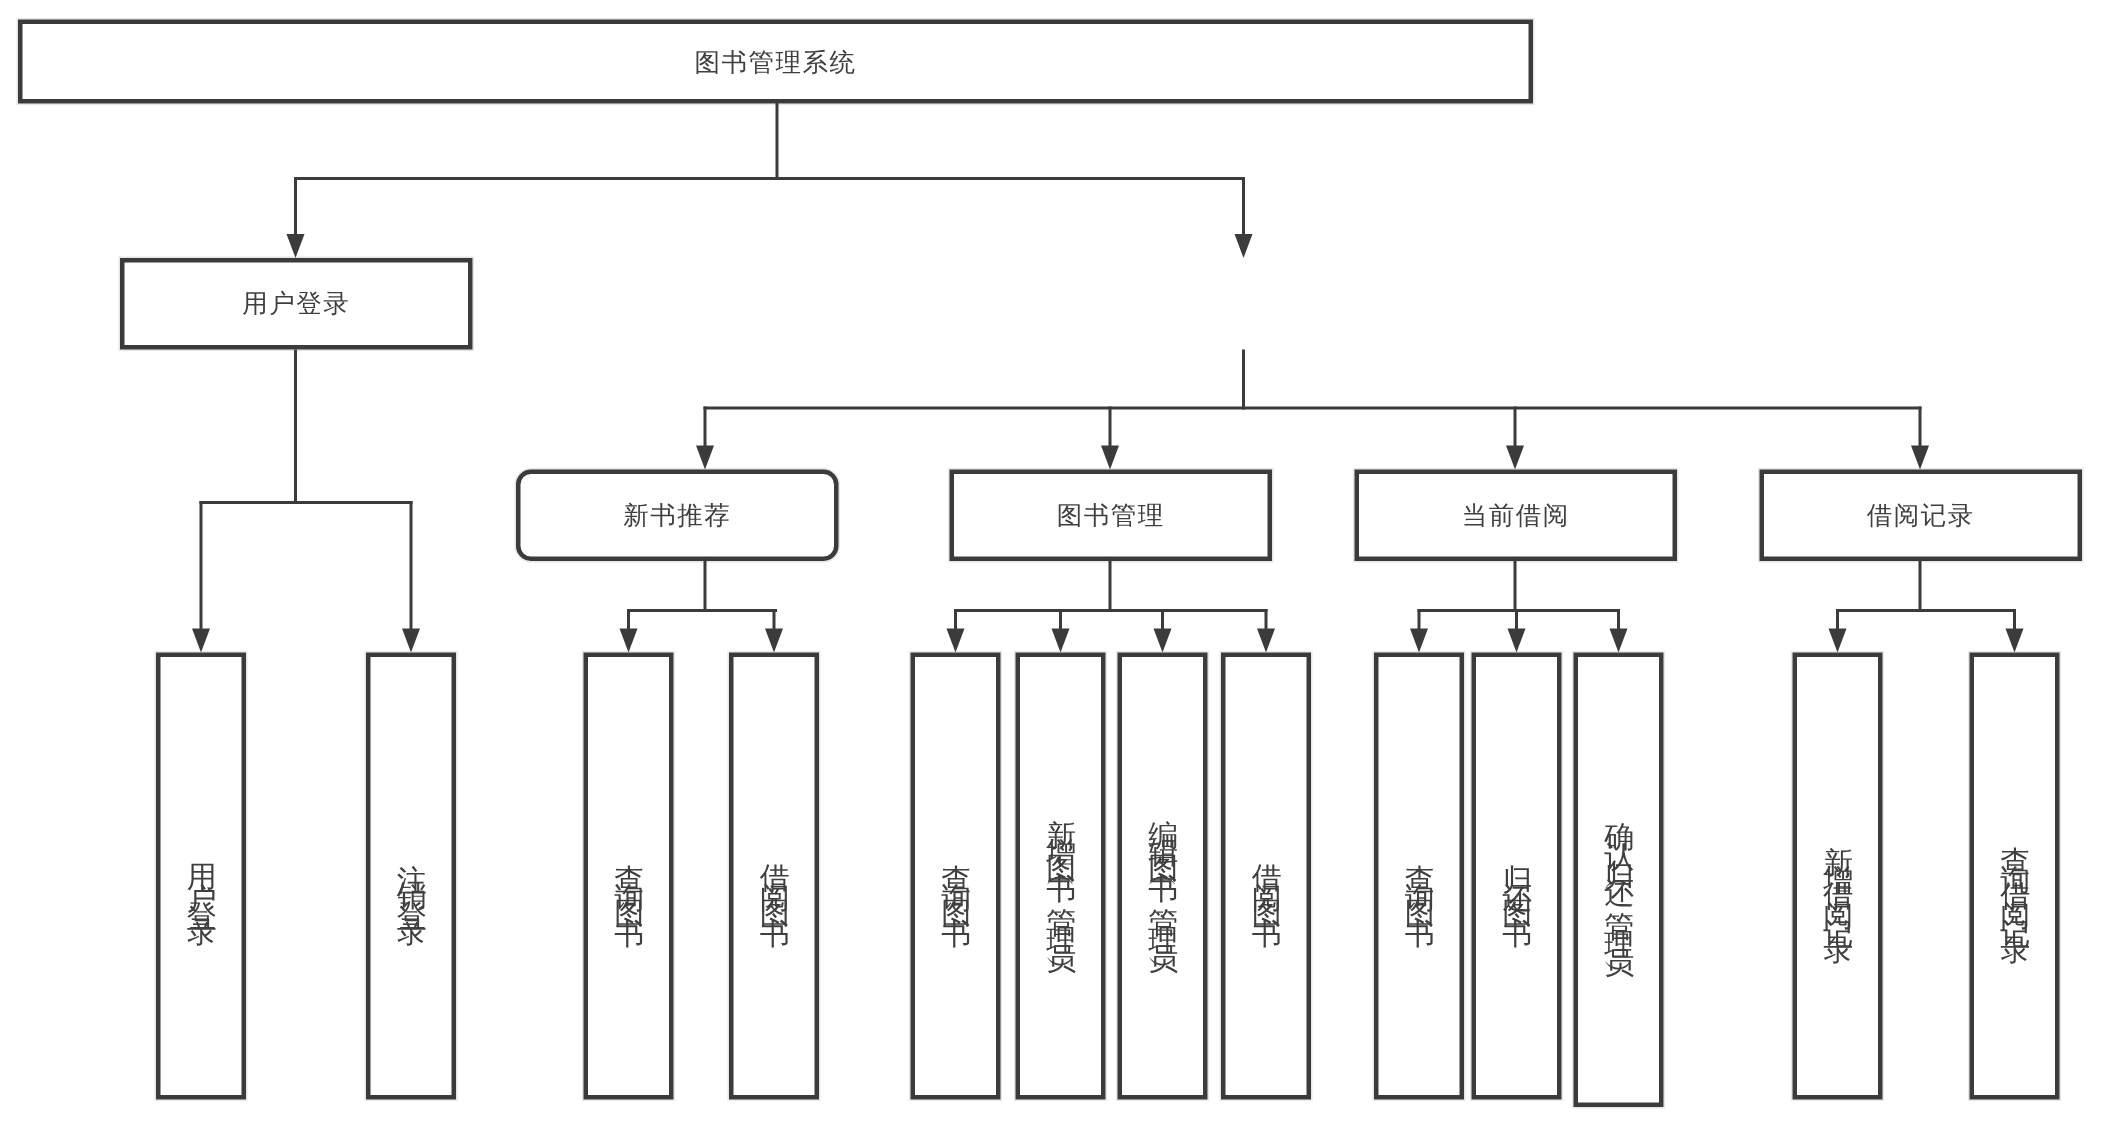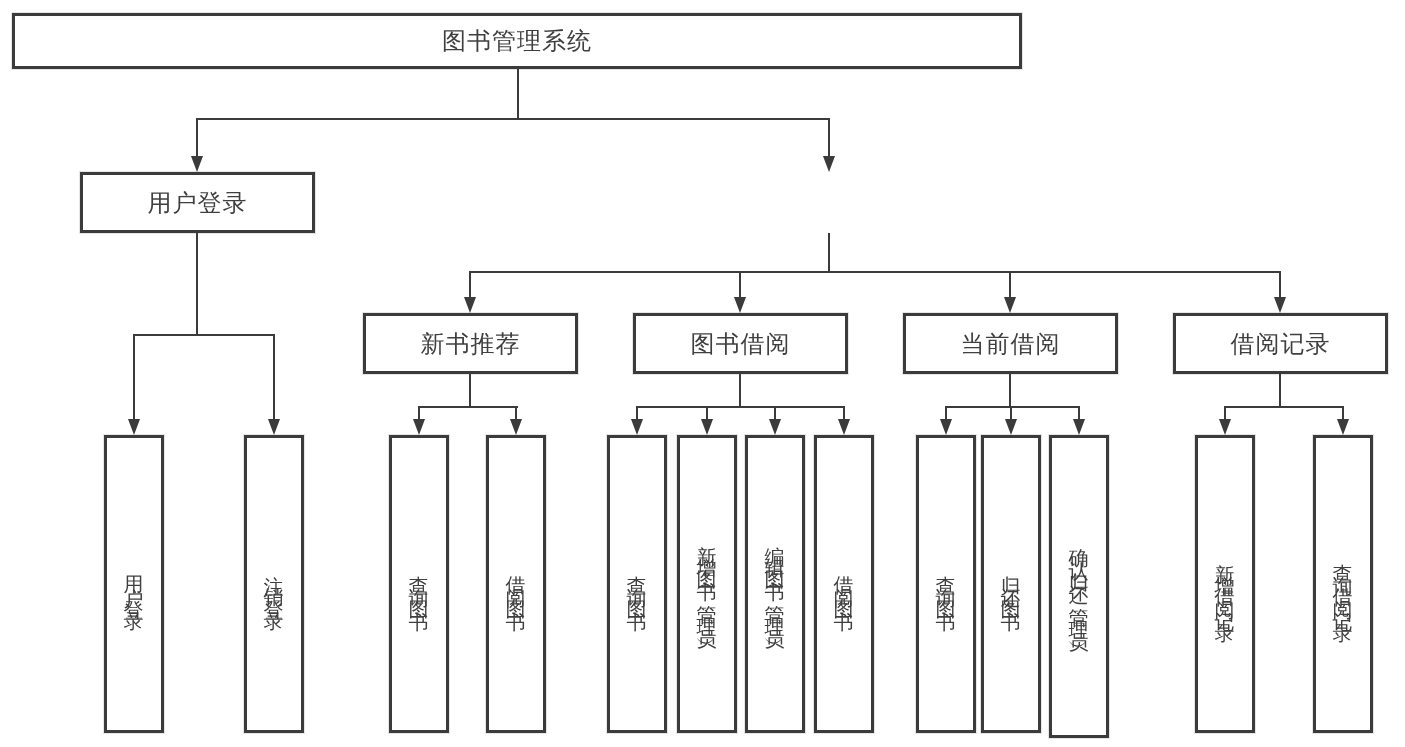--- a/index.html
+++ b/index.html
@@ -14,21 +14,21 @@
   }
   
   .box {
     position: absolute;
     box-sizing: border-box;
     border: 3px solid #3b3b3b;
     background: #ffffff;
     display: flex;
     align-items: center;
     justify-content: center;
-    font-size: 24px;
+    font-size: 17px;
     letter-spacing: 1px;
     color: #3f3f3f;
     box-shadow: 0 0 0 1px rgba(90,90,90,0.15);
   }
   .leaf {
     top: 435px;
     width: 60px;
     height: 298px;
     writing-mode: vertical-rl;
     font-size: 20px;
@@ -84,22 +84,22 @@
   <div class="h" style="left:469px; top:271px; width:812px;"></div>
   <div class="v" style="left:469px; top:271px; height:28px;"></div>
   <div class="arrow" style="left:464px; top:297px;"></div>
   <div class="v" style="left:739px; top:271px; height:28px;"></div>
   <div class="arrow" style="left:734px; top:297px;"></div>
   <div class="v" style="left:1009px; top:271px; height:28px;"></div>
   <div class="arrow" style="left:1004px; top:297px;"></div>
   <div class="v" style="left:1279px; top:271px; height:28px;"></div>
   <div class="arrow" style="left:1274px; top:297px;"></div>
 
-  <div class="box" style="left:363px; top:313px; width:215px; height:61px;">新书推荐</div>
-  <div class="box" style="left:633px; top:313px; width:215px; height:61px;">图书借阅</div>
+  <div class="box" style="left:344px; top:313px; width:215px; height:61px;border-radius:10px;">新书推荐</div>
+  <div class="box" style="left:633px; top:313px; width:215px; height:61px;">图书管理</div>
   <div class="box" style="left:903px; top:313px; width:215px; height:61px;">当前借阅</div>
   <div class="box" style="left:1173px; top:313px; width:215px; height:61px;">借阅记录</div>
 
   <div class="v" style="left:469px; top:373px; height:35px;"></div>
   <div class="v" style="left:739px; top:373px; height:35px;"></div>
   <div class="v" style="left:1009px; top:373px; height:35px;"></div>
   <div class="v" style="left:1279px; top:373px; height:35px;"></div>
 
   <div class="h" style="left:418px; top:406px; width:100px;"></div>
   <div class="h" style="left:636px; top:406px; width:209px;"></div>

